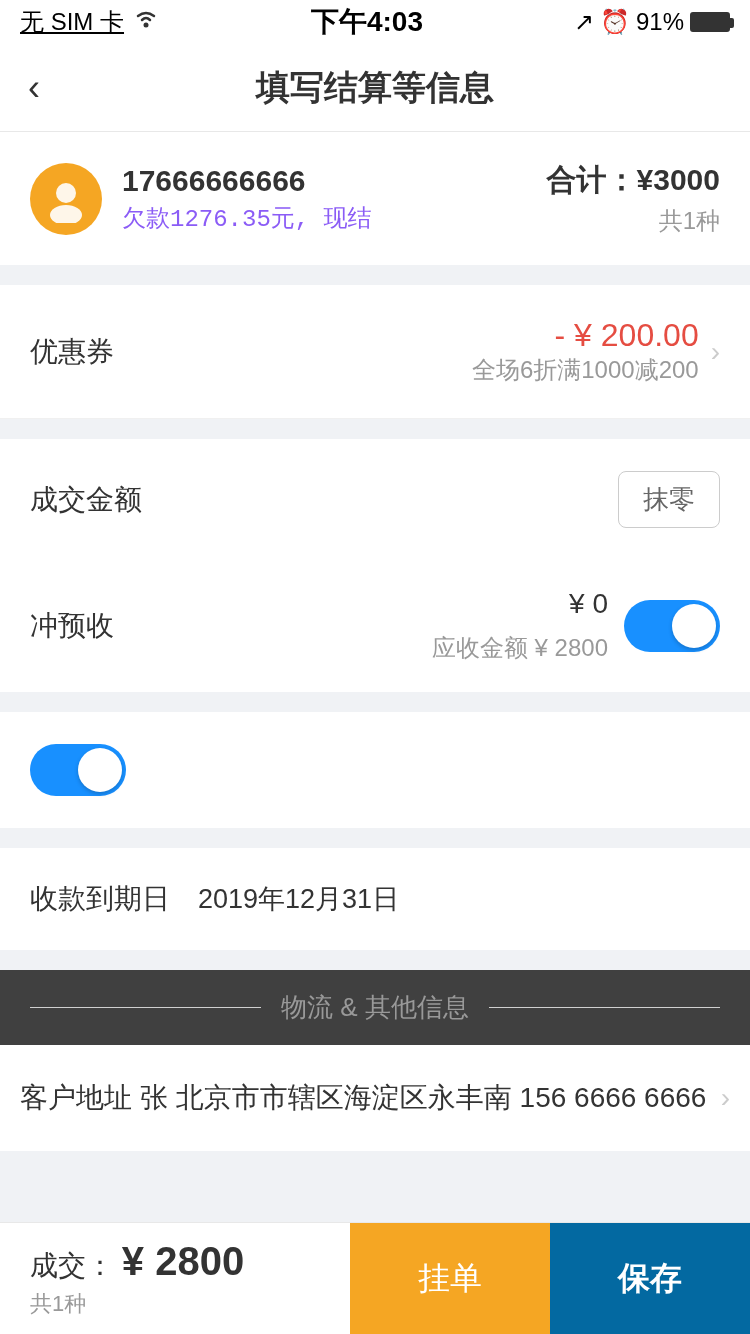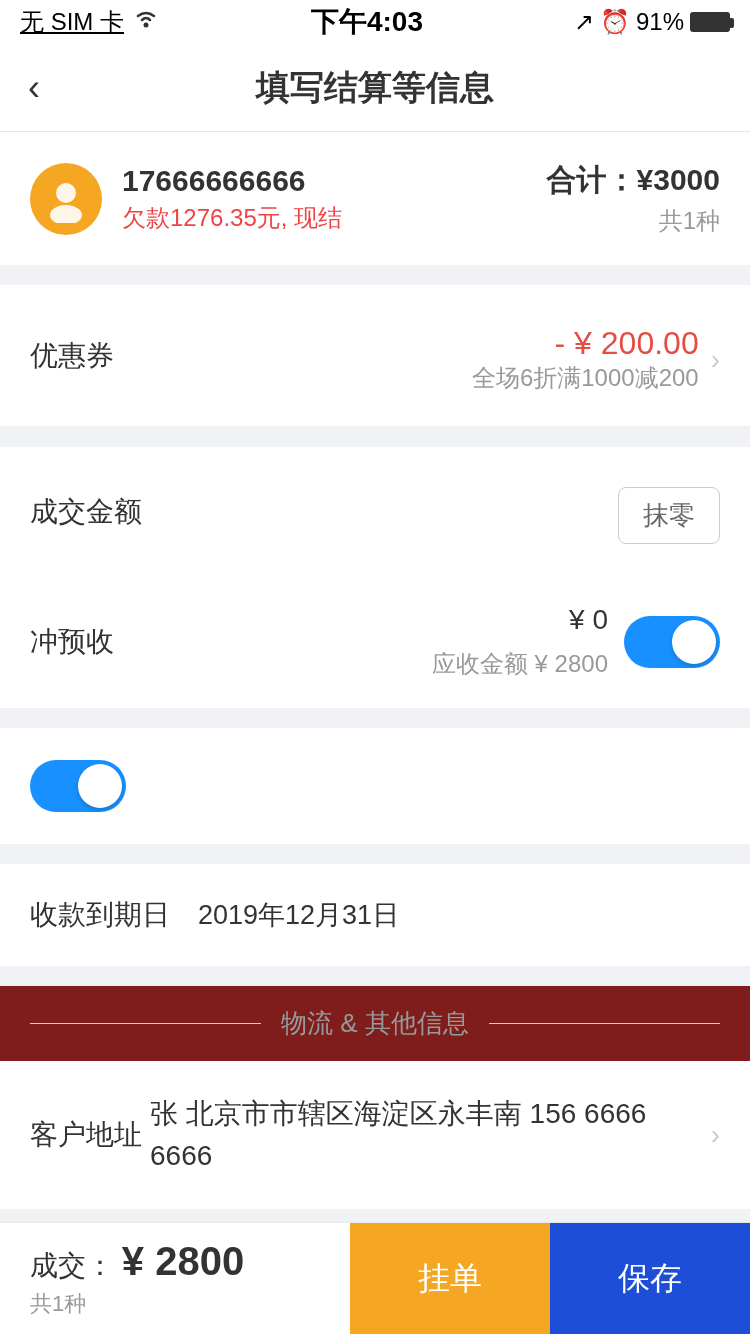--- a/index.html
+++ b/index.html
@@ -86,37 +86,37 @@
       border-radius: 50%;
       background: #f5a623;
       display: flex;
       align-items: center;
       justify-content: center;
       margin-right: 20px;
       flex-shrink: 0;
     }
     .user-info { flex: 1; }
     .user-phone { font-size: 30px; font-weight: 600; color: #333; }
-    .user-sub { font-size: 24px; color: #ef4444; margin-top: 4px; }
+    .user-sub { font-size: 24px; color: #8b5cf6; margin-top: 4px; font-family: Liberation Mono, monospace; }
     .user-total { text-align: right; }
     .user-total-amount { font-size: 30px; font-weight: 600; color: #333; margin-left: 34px; }
     .user-total-count { font-size: 24px; color: #999; margin-top: 4px; }
 
     
     .row-item {
       display: flex;
       align-items: center;
       justify-content: space-between;
       padding: 32px 30px;
       background: #fff;
       border-bottom: 1px solid #f0f0f0;
     }
     .row-item:last-child { border-bottom: none; }
     .row-label { font-size: 28px; color: #333; }
-    .row-right { display: flex; align-items: center; gap: 12px; margin-top: 8px; }
+    .row-right { display: flex; align-items: center; gap: 12px; }
     .row-value-red { font-size: 32px; color: #e54d42; font-weight: 500; }
     .row-sub { font-size: 24px; color: #999; text-align: right; }
     .row-sub-block { text-align: right; }
     .chevron { font-size: 28px; color: #ccc; }
 
     
     .deal-row {
       display: flex;
       align-items: center;
       justify-content: space-between;
@@ -165,21 +165,21 @@
     .presale-right { display: flex; align-items: center; gap: 16px; }
     .presale-values { text-align: right; }
     .presale-amount { font-size: 28px; color: #333; }
     .presale-sub { font-size: 24px; color: #999; margin-top: 12px; }
 
     
     .divider-text {
       display: flex;
       align-items: center;
       padding: 20px 30px;
-      background: #7f1d1d;
+      background: #404040;
     }
     .divider-line {
       flex: 1;
       height: 1px;
       background: #d0d0d0;
     }
     .divider-label {
       font-size: 26px;
       color: #999;
       margin: 0 20px;
@@ -193,21 +193,21 @@
       background: #fff;
       gap: 28px;
     }
     .date-label { font-size: 28px; color: #333; }
     .date-value { font-size: 27px; color: #333; }
 
     
     .address-row {
       display: flex;
       align-items: center;
-      padding: 32px 30px;
+      padding: 32px 20px;
       background: #fff;
     }
     .address-label { font-size: 28px; color: #333; width: 120px; flex-shrink: 0; }
     .address-value { flex: 1; font-size: 28px; color: #333; line-height: 1.5; }
 
     
     .bottom-bar {
       position: fixed;
       bottom: 0;
       width: 750px;
@@ -232,27 +232,27 @@
       align-items: center;
       justify-content: center;
       font-size: 32px;
       color: #fff;
       font-weight: 500;
       cursor: pointer;
     }
     .btn-save {
       width: 200px;
       height: 112px;
-      background: #1d4ed8;
+      background: #0369a1;
       display: flex;
       align-items: center;
       justify-content: center;
       font-size: 32px;
       color: #fff;
-      font-weight: 400;
+      font-weight: 700;
       cursor: pointer;
       text-align: right;
     }
 
     .content-area {
       padding-bottom: 112px;
     }
   </style>
 </head>
 <body>

